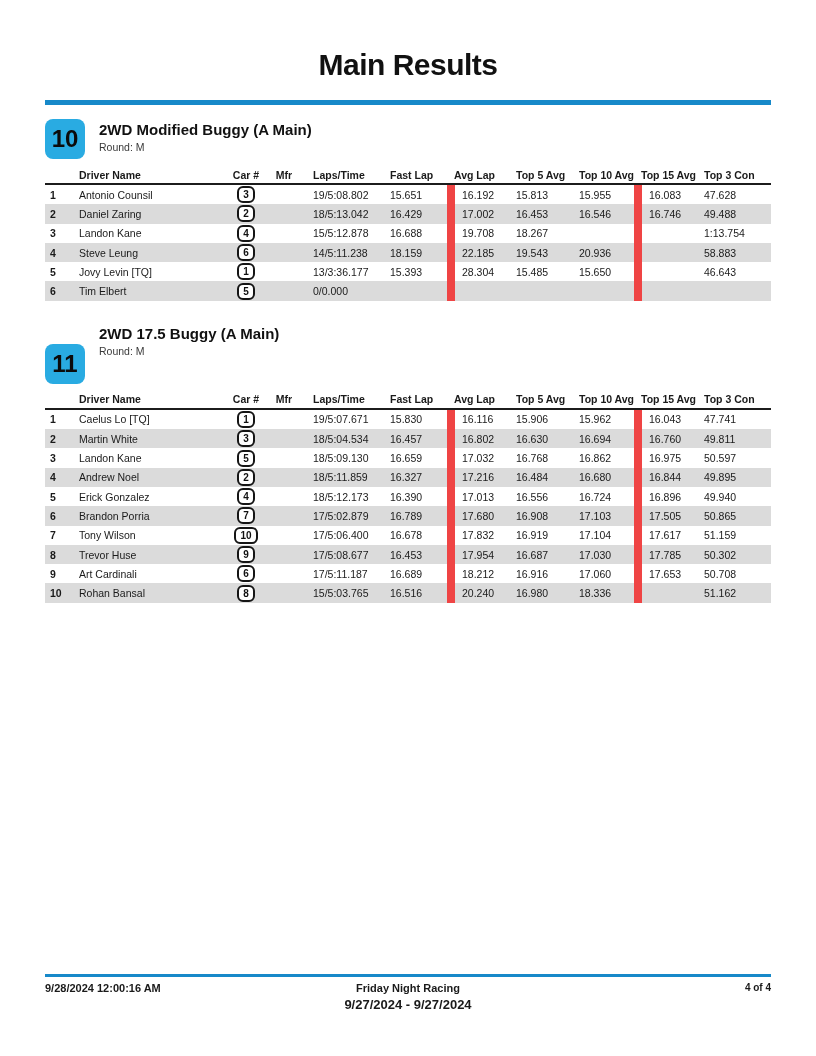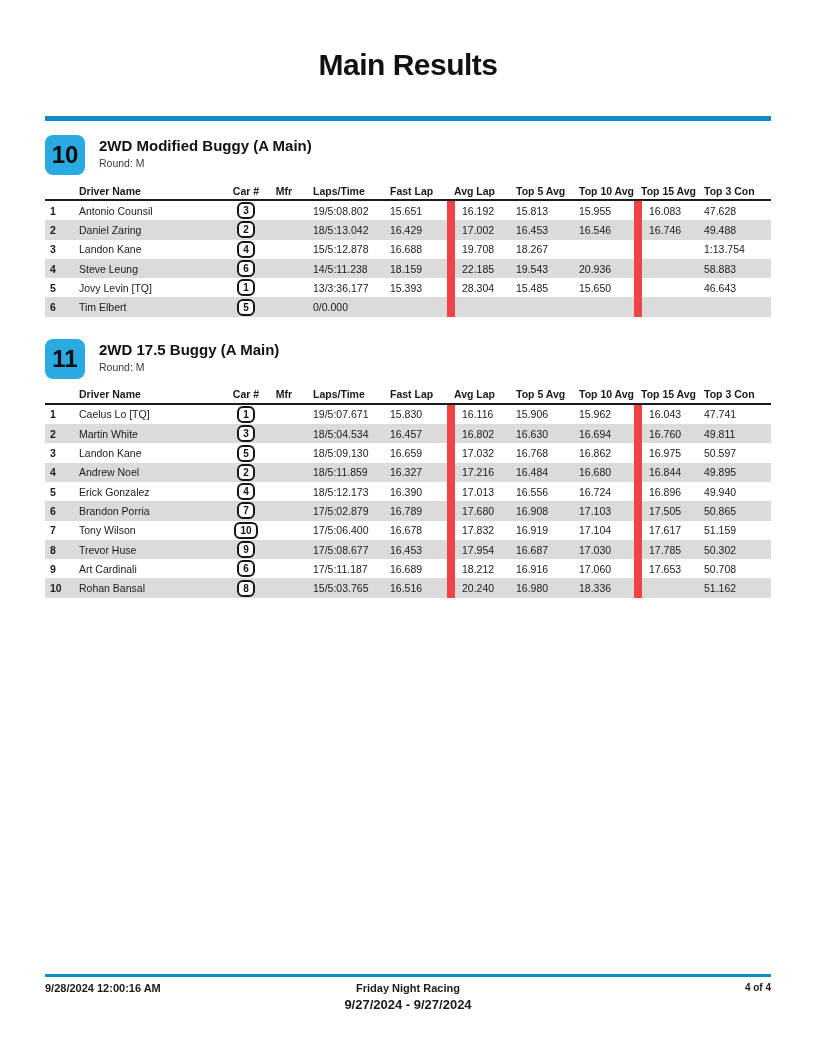--- a/index.html
+++ b/index.html
@@ -1,21 +1,21 @@
 <!DOCTYPE html>
 <html><head>
 <meta charset="utf-8">
 <style>
   * { box-sizing: border-box; margin: 0; padding: 0; }
   html, body { background: #fff; }
   body { font-family: "Liberation Sans", sans-serif; color: #1a1a1a; }
   .page { position: relative; width: 816px; height: 1056px; background: #fff; overflow: hidden; margin: 0 auto; }
 
   
-  .page-header { position: relative; height: 116px; }
+  .page-header { position: relative; height: 100px; }
   .page-title {
     position: absolute; left: 0; right: 0; top: 48px;
     text-align: center; font-size: 30px; font-weight: bold;
     letter-spacing: -0.5px; color: #111;
   }
   .logo-block { position: absolute; right: 42px; top: 38px; width: 156px; text-align: center; }
   .logo-live { font: italic bold 26px "Liberation Sans", sans-serif; fill: #15171e; }
   .logo-time { font: italic bold 26px "Liberation Sans", sans-serif; fill: #2aa5e1; }
   .logo-site { font-size: 9px; font-weight: normal; color: #1a1a1a; margin-top: 1px; }
   .blue-rule { height: 5px; background: #1789c9; margin: 0 45px; }
@@ -186,21 +186,21 @@
     <div class="cell c-t10"></div>
     <div class="cell c-t15"></div>
     <div class="cell c-t3"></div>
   </div>
 </div>
     </div>
   </div>
 
   <div class="section">
     <div class="section-head">
-      <div class="race-badge" style="background: rgb(41, 171, 226);">11</div>
+      <div class="race-badge" style="background: rgb(41, 171, 226); margin-top: 21px;">11</div>
       <div class="section-titles">
         <div class="race-title">2WD 17.5 Buggy (A Main)</div>
         <div class="round-label">Round: M</div>
       </div>
     </div>
     <div class="rtable">
       <div class="thead">
         <div class="cell c-pos"></div>
         <div class="cell c-driver">Driver Name</div>
         <div class="cell c-car">Car #</div>

